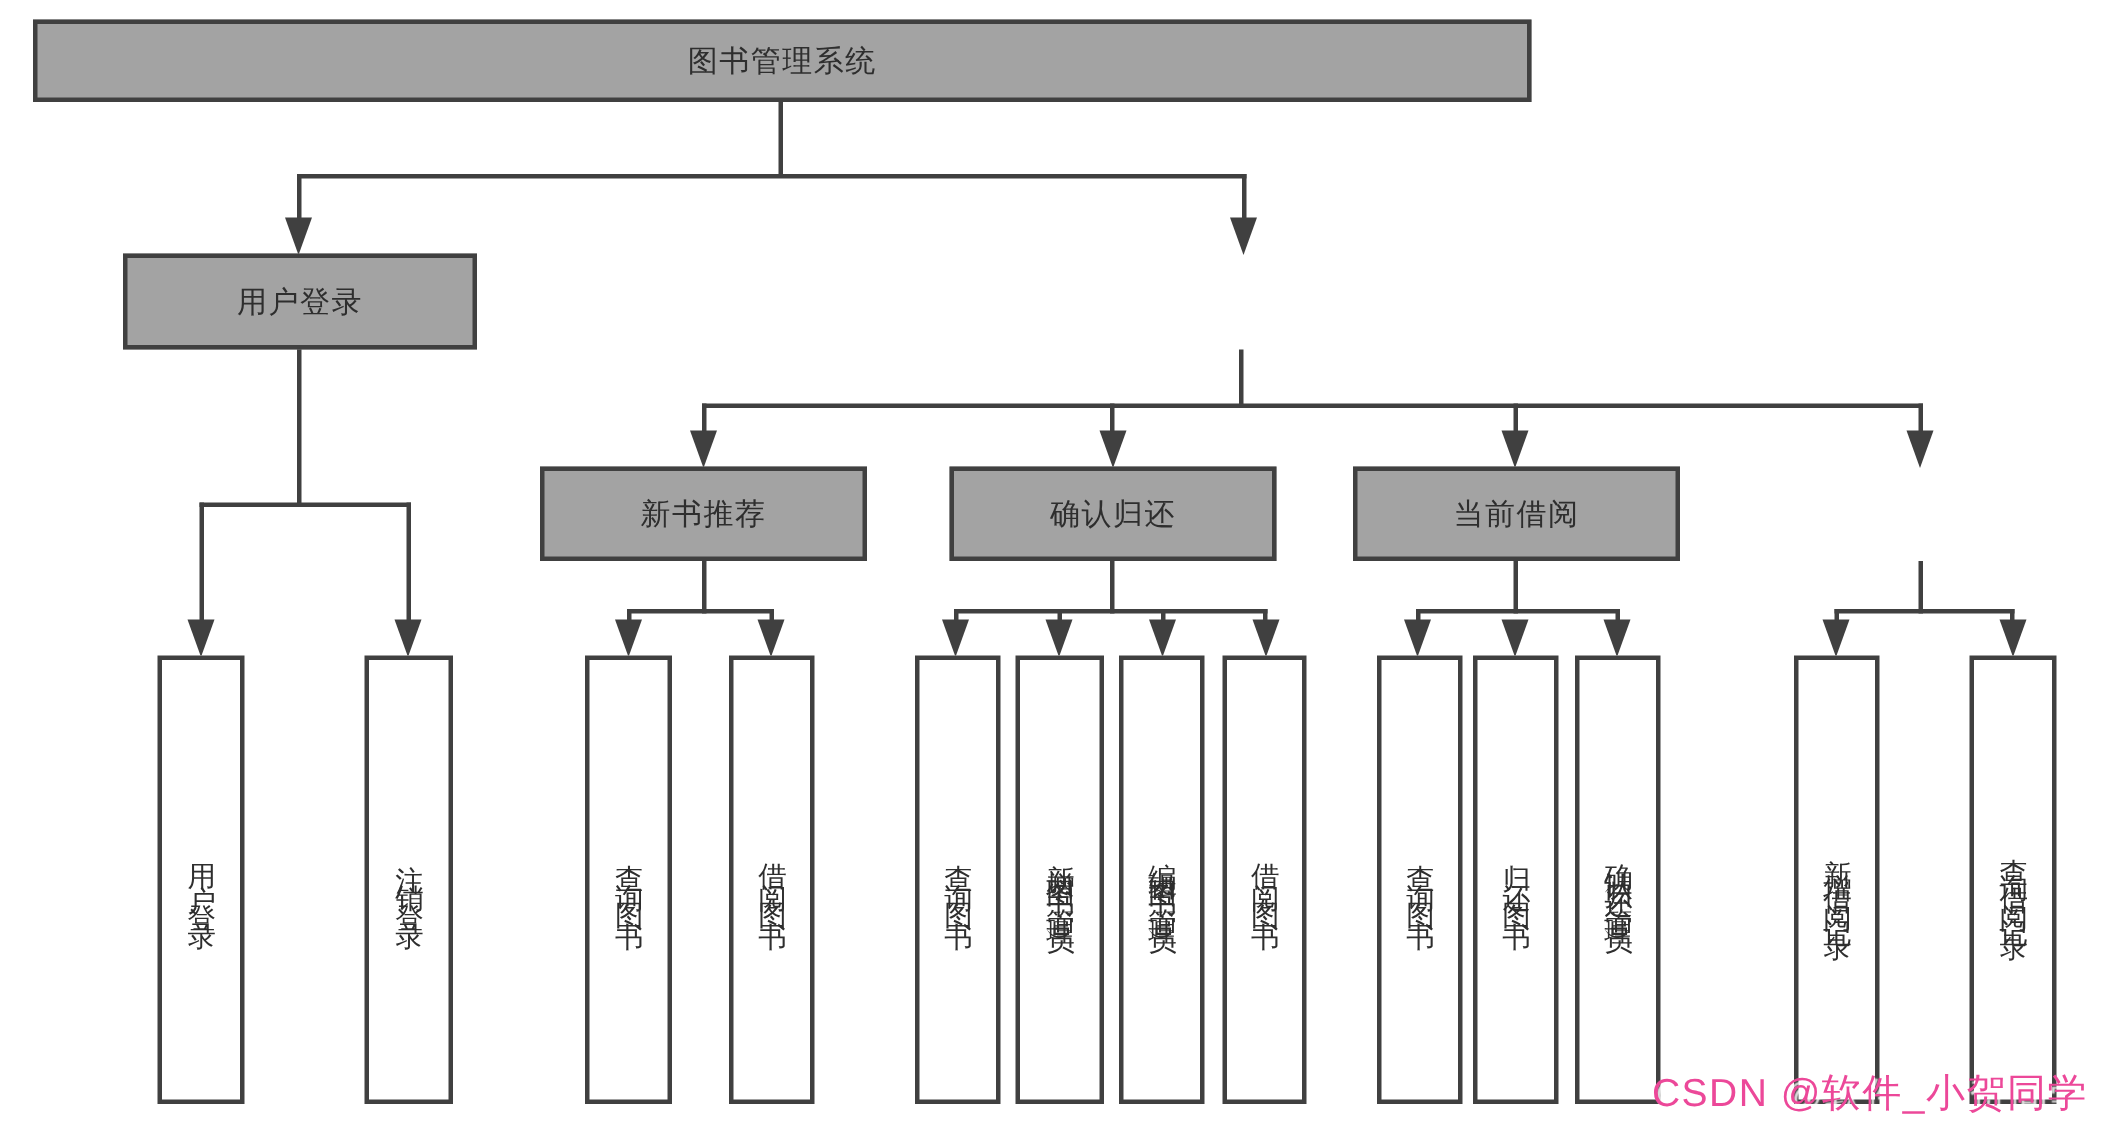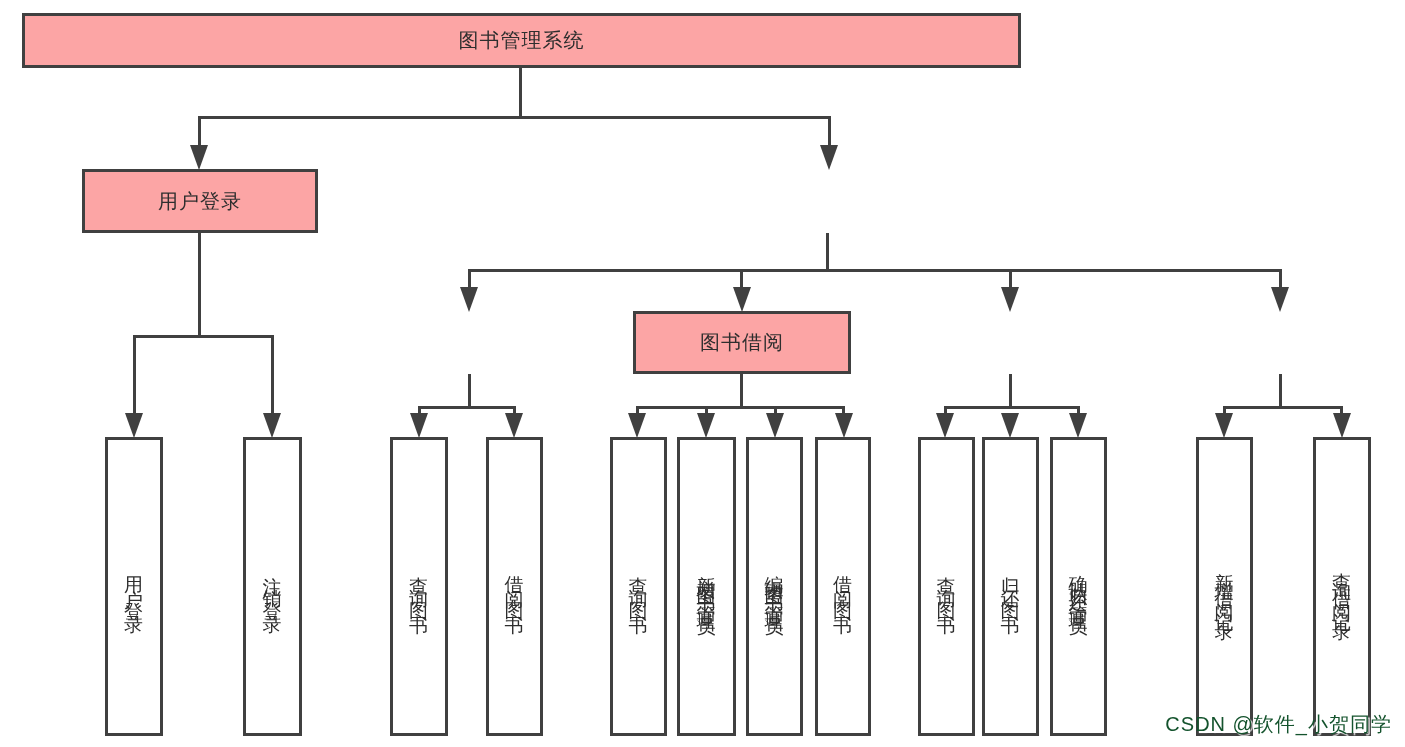--- a/index.html
+++ b/index.html
@@ -11,21 +11,21 @@
     position:relative;
     width:1405px;height:747px;
     background:#ffffff;
     font-family:"Liberation Sans","DejaVu Sans",sans-serif;
     overflow:hidden;
   }
   .box{
     position:absolute;
     box-sizing:border-box;
     border:3px solid var(--line);
-    background:#fca5a5;
+    background:#a3a3a3;
     display:flex;align-items:center;justify-content:center;
     color:var(--text);
     font-size:20px;
     letter-spacing:1px;
     z-index:2;
   }
   .leaf{
     position:absolute;
     box-sizing:border-box;
     border:3px solid var(--line);
@@ -49,43 +49,49 @@
   .v{width:3px;}
   .arrow{
     position:absolute;width:0;height:0;z-index:1;
     border-left:9px solid transparent;
     border-right:9px solid transparent;
     border-top:25px solid var(--line);
   }
   .watermark{
     position:absolute;
     right:13px;top:711px;
-    font-size:20px;
-    color:#14532d;
+    font-size:26px;
+    color:#ec4899;
     letter-spacing:1px;
     text-shadow:2px 2px 1px rgba(255,255,255,0.85);
     z-index:3;
     white-space:nowrap;
   }
 </style>
 </head>
 <body>
 
 <div id="canvas">
 
   <div class="box" style="left:22px;top:13px;width:999px;height:55px">
     <span>图书管理系统</span>
   </div>
 
   <div class="box" style="left:82px;top:169px;width:236px;height:64px">
     <span>用户登录</span>
   </div>
 
+  <div class="box" style="left:360px;top:311px;width:218px;height:63px">
+    <span>新书推荐</span>
+  </div>
   <div class="box" style="left:633px;top:311px;width:218px;height:63px">
-    <span>图书借阅</span>
+    <span>确认归还</span>
+  </div>
+  <div class="box" style="left:902px;top:311px;width:218px;height:63px">
+    <span>当前借阅</span>
   </div>
 
   <div class="leaf ls4" style="left:105px;width:58px">
     <span>用户登录</span>
   </div>
   <div class="leaf ls4" style="left:243px;width:59px">
     <span>注销登录</span>
   </div>
 
   <div class="leaf ls4" style="left:390px;width:58px">

